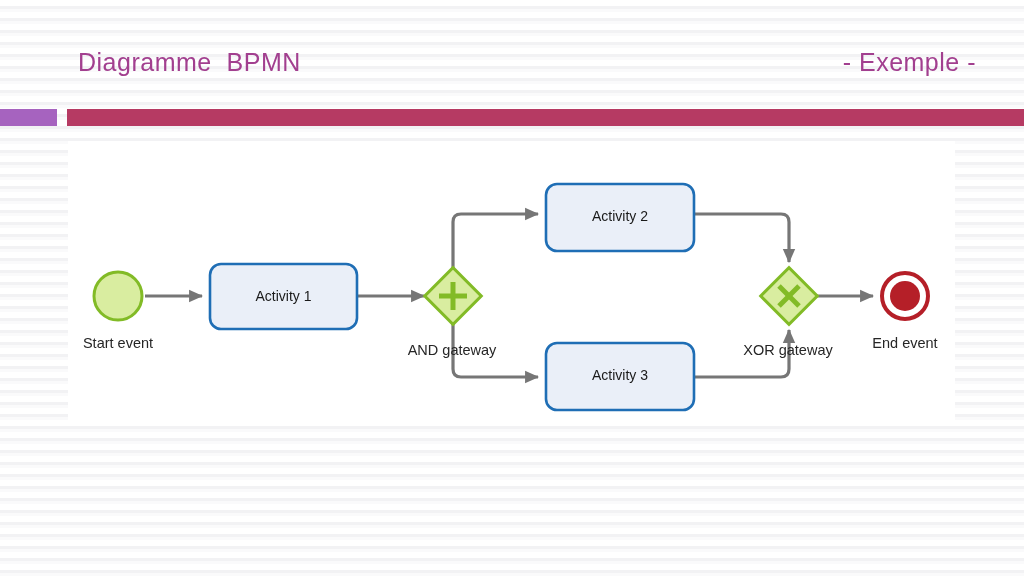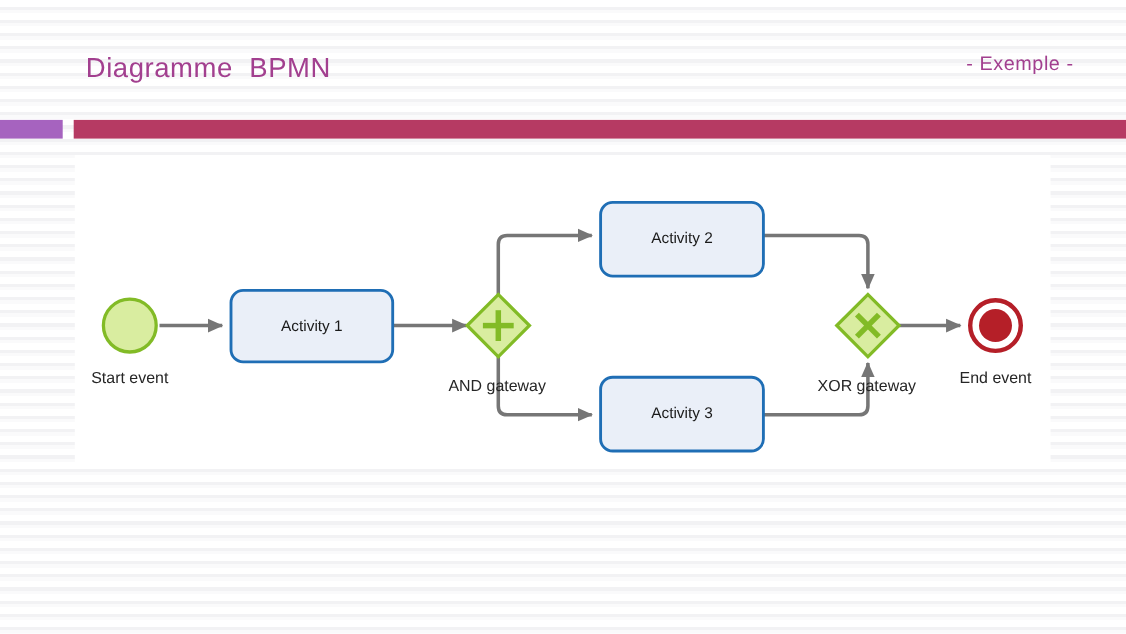--- a/index.html
+++ b/index.html
@@ -46,21 +46,21 @@
     top: 0;
     font-size: 25px;
     letter-spacing: 0.5px;
     color: #a23f8f;
     white-space: pre;
   }
   .title-right {
     position: absolute;
     right: 48px;
     top: 0;
-    font-size: 18px;
+    font-size: 25px;
     letter-spacing: 0.5px;
     color: #a23f8f;
     white-space: pre;
   }
 
   
   #bar-left {
     position: absolute;
     left: 0;
     top: 109px;

